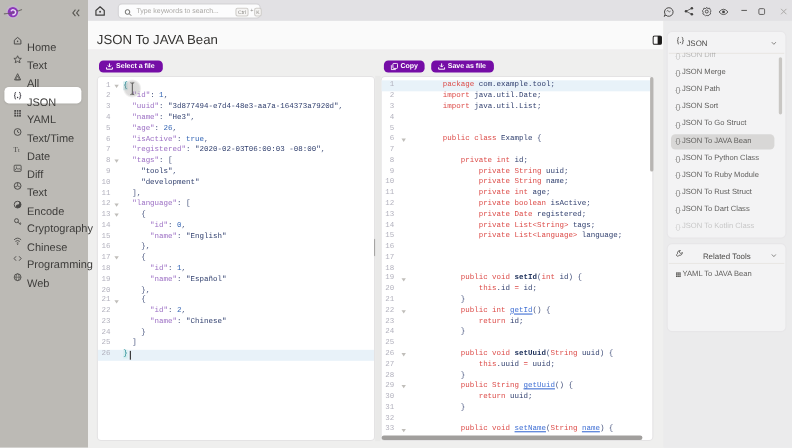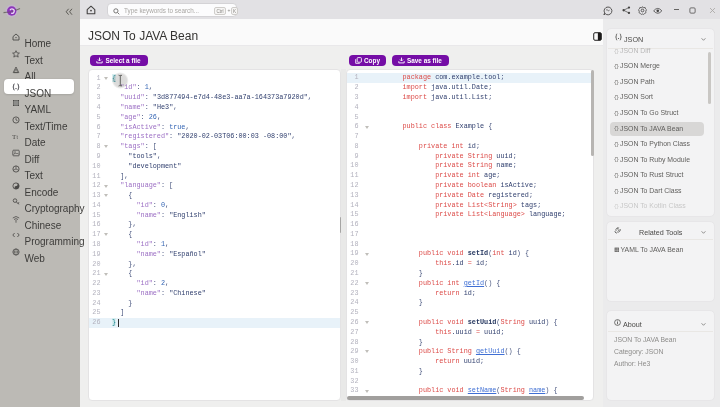--- a/index.html
+++ b/index.html
@@ -465,28 +465,13 @@
     <svg class="chev" style="top:7.5px" width="7" height="5" viewBox="0 0 7 5">
         <path d="M0.8 0.8 L3.5 3.6 L6.2 0.8" stroke="#5a5957" stroke-width="0.9" fill="none"></path>
       </svg>
     <div class="cdiv" style="top:16.9px;"></div>
     <div class="citem" style="top:23.9px;left:13.5px;">YAML To JAVA Bean</div>
     <svg class="cicon" style="left:6.5px;top:24.5px" width="5.5" height="5.5" viewBox="0 0 7 7">
         <rect x="0.8" y="0.8" width="5.4" height="5.4" fill="#4a4947"></rect>
         <path d="M0.8 2.6 L6.2 2.6 M0.8 4.4 L6.2 4.4 M2.6 0.8 L2.6 6.2 M4.4 0.8 L4.4 6.2" stroke="#f8f7f5" stroke-width="0.45"></path>
       </svg>
   </div>
-  <div class="card" style="top:310.3px;height:91.2px;">
-    <svg class="cicon" style="left:7px;top:8px" width="7" height="7" viewBox="0 0 7 7">
-        <circle cx="3.5" cy="3.5" r="2.9" stroke="#4a4947" stroke-width="0.75" fill="none"></circle>
-        <path d="M3.5 3 L3.5 5.2" stroke="#4a4947" stroke-width="0.8"></path>
-        <circle cx="3.5" cy="1.9" r="0.5" fill="#4a4947"></circle>
-      </svg>
-    <div class="chdr" style="left:16px;top:8.3px;">About</div>
-    <svg class="chev" style="top:10.5px" width="7" height="5" viewBox="0 0 7 5">
-        <path d="M0.8 0.8 L3.5 3.6 L6.2 0.8" stroke="#5a5957" stroke-width="0.9" fill="none"></path>
-      </svg>
-    <div class="cdiv" style="top:19.9px;"></div>
-    <div class="about-line" style="left:7px;top:25.2px;">JSON To JAVA Bean</div>
-    <div class="about-line" style="left:7px;top:37.2px;">Category: JSON</div>
-    <div class="about-line" style="left:7px;top:49.2px;">Author: He3</div>
-  </div>
 </div>
 
 </body></html>

